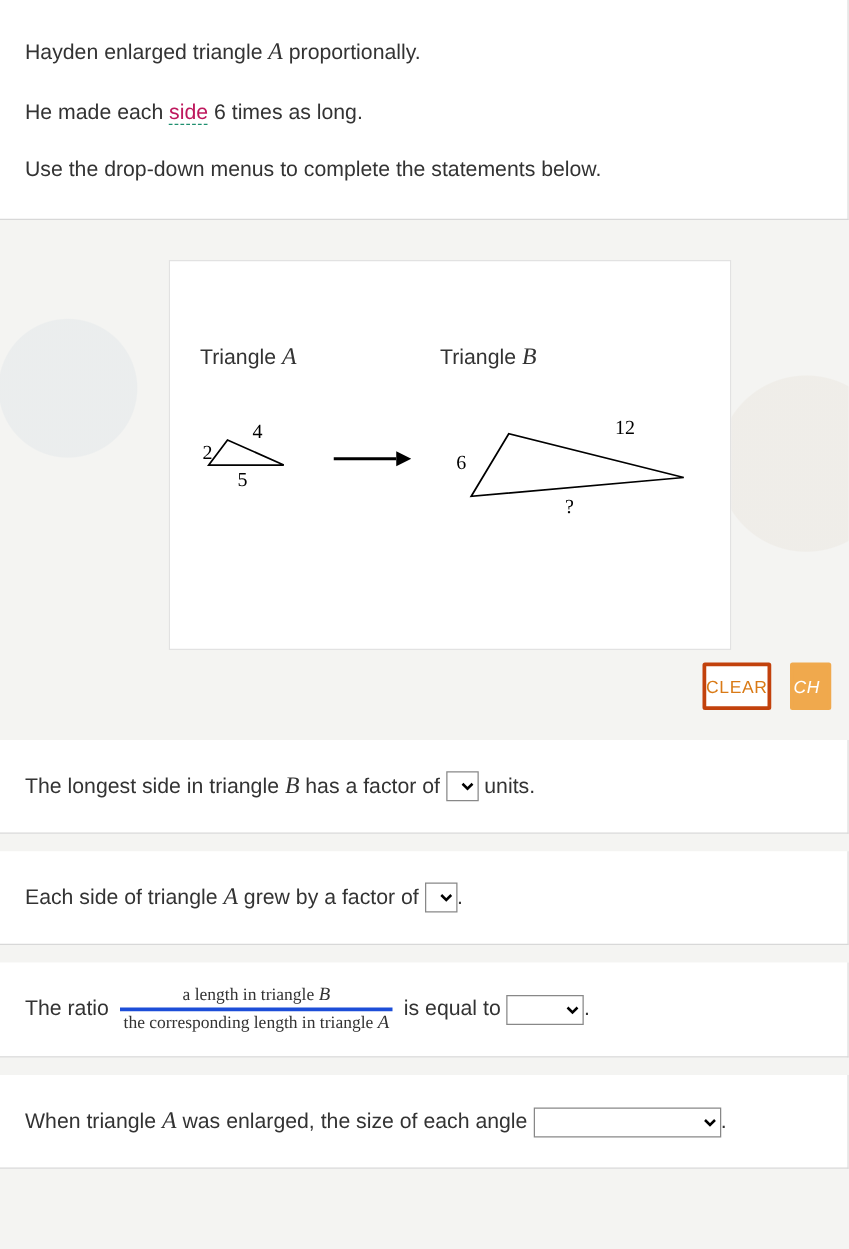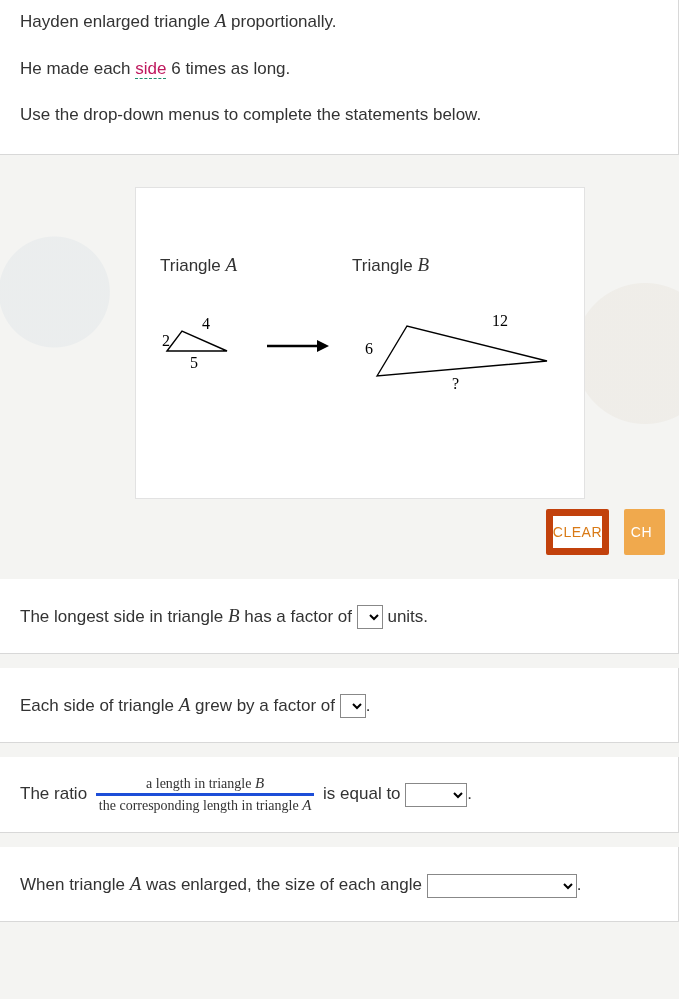--- a/index.html
+++ b/index.html
@@ -11,21 +11,21 @@
     font-size: 17px;
   }
   .panel {
     background: #fff;
     border: 1px solid #d8d8d8;
     border-left: none;
     border-top: none;
     padding: 18px 20px;
     margin-bottom: 14px;
   }
-  .prompt-panel { padding: 7px 20px 26px 20px; }
+  .prompt-panel { padding: 28px 20px 26px 20px; }
   .prompt-panel p { margin-bottom: 22px; line-height: 1.45; }
   .prompt-panel p:last-child { margin-bottom: 0; }
   .mvar { font-family: 'Times New Roman', serif; font-style: italic; font-size: 19px; }
   .term { color: #be185d; border-bottom: 1px dashed #1f8f6f; cursor: help; }
 
   .figure-area {
     background: #f4f4f2;
     position: relative;
     padding: 18px 0 14px 0;
   }
@@ -47,34 +47,35 @@
     padding: 6px;
   }
   .tri-titles { display: flex; font-size: 17px; margin-top: 60px;}
   .tri-titles .col-a { width: 210px; text-align: left; padding-left: 18px;}
   .tri-titles .col-b { flex: 1; text-align: left; }
   .tri-svg-wrap { margin-top: 20px; }
 
   .btn-row { text-align: right; padding: 10px 14px 10px 0; position: relative; }
   .btn {
     display: inline-block;
-    border: 7px solid #c2410c;
+    border: 3px solid #c2410c;
     color: #d97a16;
     background: #fff;
     padding: 8px 0;
     font-size: 14px;
     letter-spacing: .5px;
     border-radius: 2px;
     cursor: pointer;
     font-family: inherit;
   }
   .btn.check {
     background: #f0a94d; color: #fff; border-color: #f0a94d;
     margin-left: 10px;
     padding-right: 6px;
+    font-style: italic;
   }
 
   .stmt { line-height: 2; }
   .stmt select {
     font-size: 14px; padding: 2px 2px; border: 1px solid #888;
     background: #fff; vertical-align: middle;
   }
   .frac {
     display: inline-block; vertical-align: middle; text-align: center;
     font-family: 'Times New Roman', serif; font-size: 14px; line-height: 1.15;

